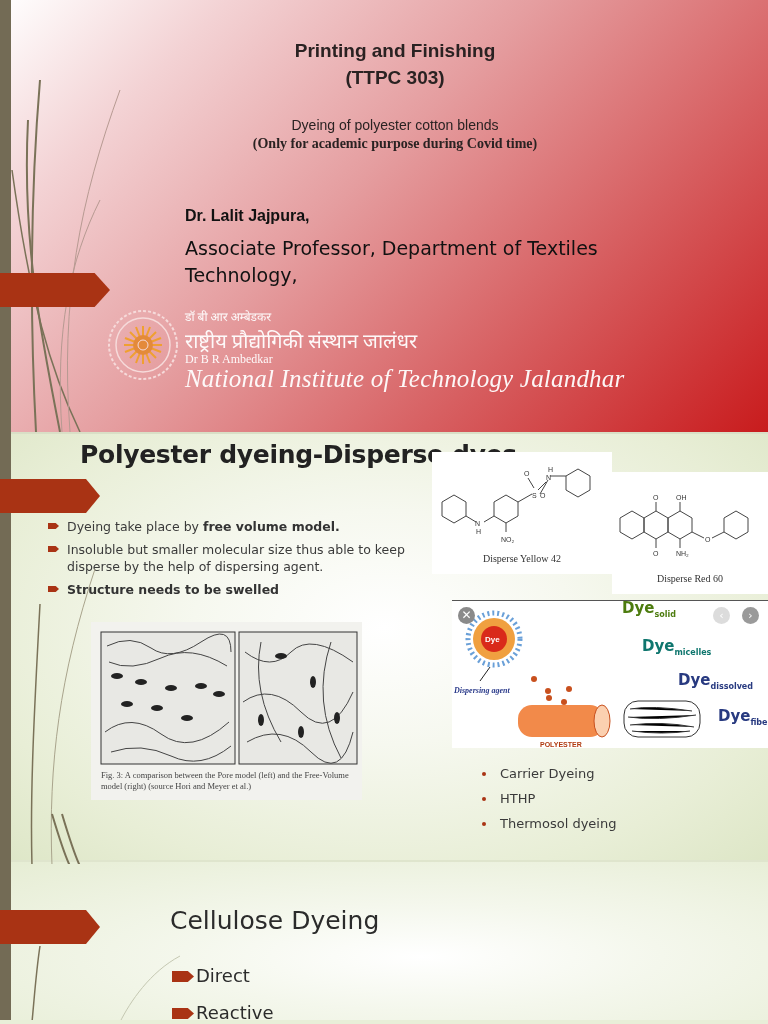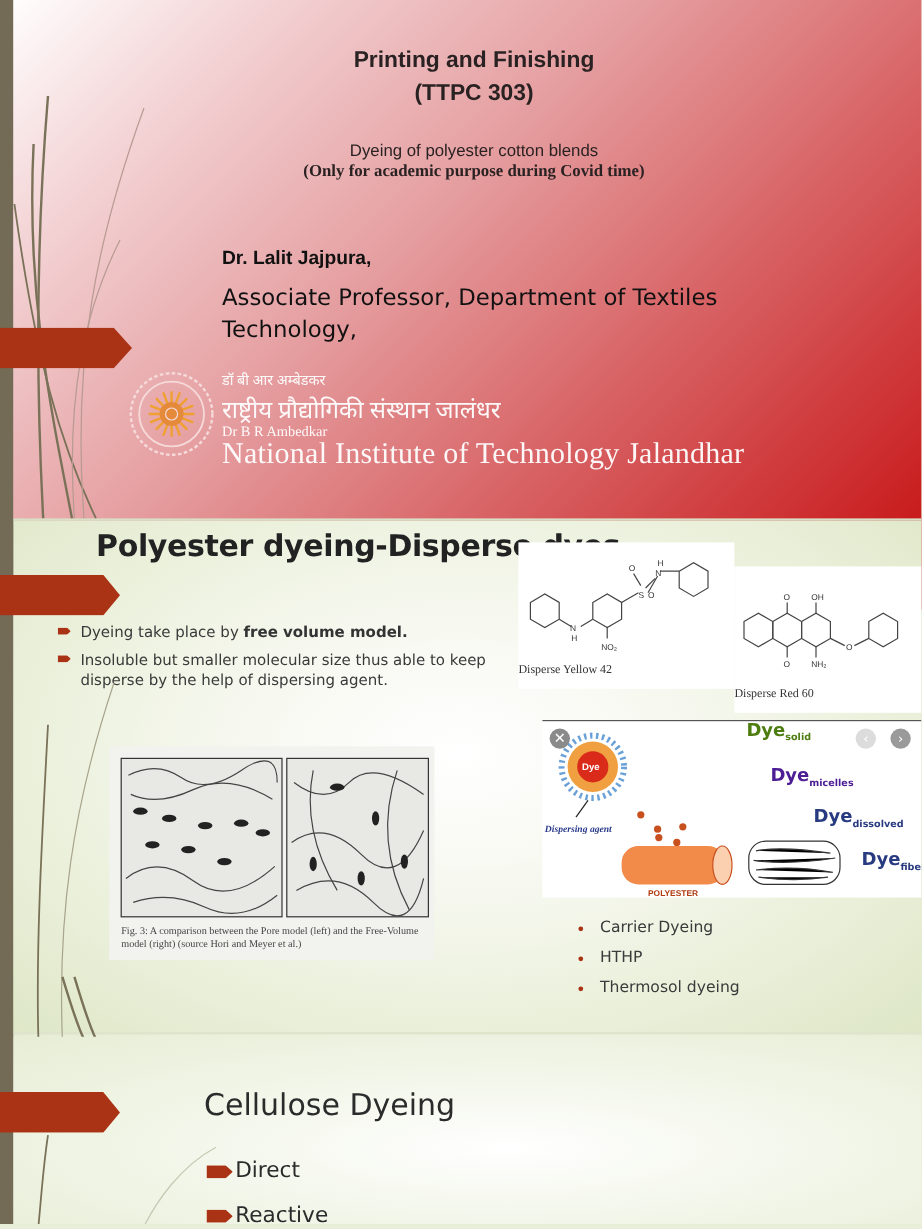--- a/index.html
+++ b/index.html
@@ -26,36 +26,36 @@
       font-family: "Liberation Serif", serif; font-weight: bold; font-size: 14px; color: #2a2222; }
     .s1-author { position: absolute; top: 207px; left: 185px; font-family: "Liberation Sans", sans-serif;
       font-weight: bold; font-size: 16px; color: #111; }
     .s1-role { position: absolute; top: 235px; left: 185px; width: 480px; font-family: "DejaVu Sans", sans-serif;
       font-size: 19px; color: #111; line-height: 27px; }
     .logo { position: absolute; top: 308px; left: 106px; width: 74px; height: 74px; z-index: 5; }
     .inst { position: absolute; left: 185px; color: #fff; font-family: "Liberation Serif", serif; z-index: 5; opacity: 0.95; }
     .inst.hindi-small { top: 308px; font-size: 12px; }
     .inst.hindi-big { top: 327px; font-size: 20px; }
     .inst.ambedkar { top: 352px; font-size: 12px; }
-    .inst.english { top: 365px; font-size: 25px; letter-spacing: 0.2px; }
+    .inst.english { top: 365px; font-size: 25px; letter-spacing: 0.2px; font-style: italic; }
 
     
     #slide2 { top: 432px; height: 432px;
       background: radial-gradient(ellipse at 50% 45%, #ffffff 0%, #f6f8ef 35%, #e8eed6 75%, #dde6c6 100%);
       border-top: 2px solid #d9dfc6; }
     .s2-title { position: absolute; top: 6px; left: 80px; font-family: "DejaVu Sans", sans-serif;
       font-weight: bold; font-size: 25px; color: #222; letter-spacing: -0.3px; }
     .s2-bullets { position: absolute; top: 84px; left: 48px; width: 360px; list-style: none; }
     .s2-bullets li { position: relative; padding-left: 19px; font-size: 12.5px; color: #3a3a3a; line-height: 17px; margin-bottom: 6px; }
     .s2-bullets li .bul { position: absolute; left: 0; top: 5px; width: 11px; height: 6px; background: #a93314;
       clip-path: polygon(0 0, 70% 0, 100% 50%, 70% 100%, 0 100%); }
     .s2-bullets b { color: #333; }
     .chem { position: absolute; top: 18px; left: 432px; width: 180px; height: 122px; background: #fff; }
     .chem2 { left: 612px; width: 156px; margin-top: 20px; }
-    .chem-label { position: absolute; bottom: 10px; left: 0; width: 100%; text-align: left;
+    .chem-label { position: absolute; bottom: 10px; left: 0; width: 100%; text-align: center;
       font-family: "Liberation Serif", serif; font-size: 10px; color: #333; }
     .diag { position: absolute; top: 166px; left: 452px; width: 316px; height: 148px; background: #fff; border-top: 1px solid #555; }
     .models { position: absolute; top: 188px; left: 91px; width: 271px; height: 178px; background: #f2f2ee; }
     .models-caption { position: absolute; top: 148px; left: 10px; width: 255px; font-family: "Liberation Serif", serif;
       font-size: 8.5px; color: #444; line-height: 11px; }
     .methods { position: absolute; top: 331px; left: 480px; list-style: none; }
     .methods li { position: relative; padding-left: 20px; font-size: 13px; color: #3a3a3a; line-height: 17px; margin-bottom: 8px; }
     .methods li .dot { position: absolute; left: 2px; top: 7px; width: 4px; height: 4px; border-radius: 50%; background: #a93314; }
 
     
@@ -130,20 +130,24 @@
 
   <ul class="s2-bullets">
     <li>
       <span class="bul"></span>
       <span>Dyeing take place by </span><b>free volume model.</b>
     </li>
     <li>
       <span class="bul"></span>
       <span>Insoluble but smaller molecular size thus able to keep disperse by the help of dispersing agent.</span><b></b>
     </li>
+    <li>
+      <span class="bul"></span>
+      <span></span><b>Structure needs to be swelled</b>
+    </li>
   </ul>
 
   <div class="chem">
     <svg width="180" height="100">
       <g stroke="#444" stroke-width="1" fill="none">
         <polygon points="10,50 22,43 34,50 34,64 22,71 10,64"></polygon>
         <line x1="34" y1="64" x2="44" y2="70"></line>
         <line x1="52" y1="70" x2="62" y2="64"></line>
         <polygon points="62,50 74,43 86,50 86,64 74,71 62,64"></polygon>
         <line x1="74" y1="71" x2="74" y2="80"></line>
@@ -215,21 +219,21 @@
       <g stroke="#333" stroke-width="1">
         <path d="M178 108 Q 200 104 240 110"></path>
           <path d="M176 116 Q 205 120 244 114"></path>
         <path d="M178 124 Q 210 120 242 126"></path>
           <path d="M180 130 Q 210 134 238 130"></path>
       </g>
     </svg>
     <div style="position:absolute;left:170px;top:-2px;font-family:'DejaVu Sans',sans-serif;font-weight:bold;font-size:15px;color:#4d7c0f;">
       <span>Dye</span><sub style="font-size:8px;">solid</sub>
     </div>
-    <div style="position:absolute;left:190px;top:36px;font-family:'DejaVu Sans',sans-serif;font-weight:bold;font-size:15px;color:#4c1d95;">
+    <div style="position:absolute;left:190px;top:36px;font-family:'DejaVu Sans',sans-serif;font-weight:bold;font-size:15px;color:#0f766e;">
       <span>Dye</span><sub style="font-size:8px;">micelles</sub>
     </div>
     <div style="position:absolute;left:226px;top:70px;font-family:'DejaVu Sans',sans-serif;font-weight:bold;font-size:15px;color:#283a80;">
       <span>Dye</span><sub style="font-size:8px;">dissolved</sub>
     </div>
     <div style="position:absolute;left:266px;top:106px;font-family:'DejaVu Sans',sans-serif;font-weight:bold;font-size:15px;color:#283a80;">
       <span>Dye</span><sub style="font-size:8px;">fiber</sub>
     </div>
     <div style="position:absolute;left:6px;top:6px;width:17px;height:17px;border-radius:50%;background:#8a8a8a;color:#fff;font-size:12px;line-height:17px;text-align:center;">✕</div>
     <div style="position:absolute;left:261px;top:6px;width:17px;height:17px;border-radius:50%;background:#dcdcdc;color:#fff;font-size:11px;line-height:17px;text-align:center;">‹</div>

